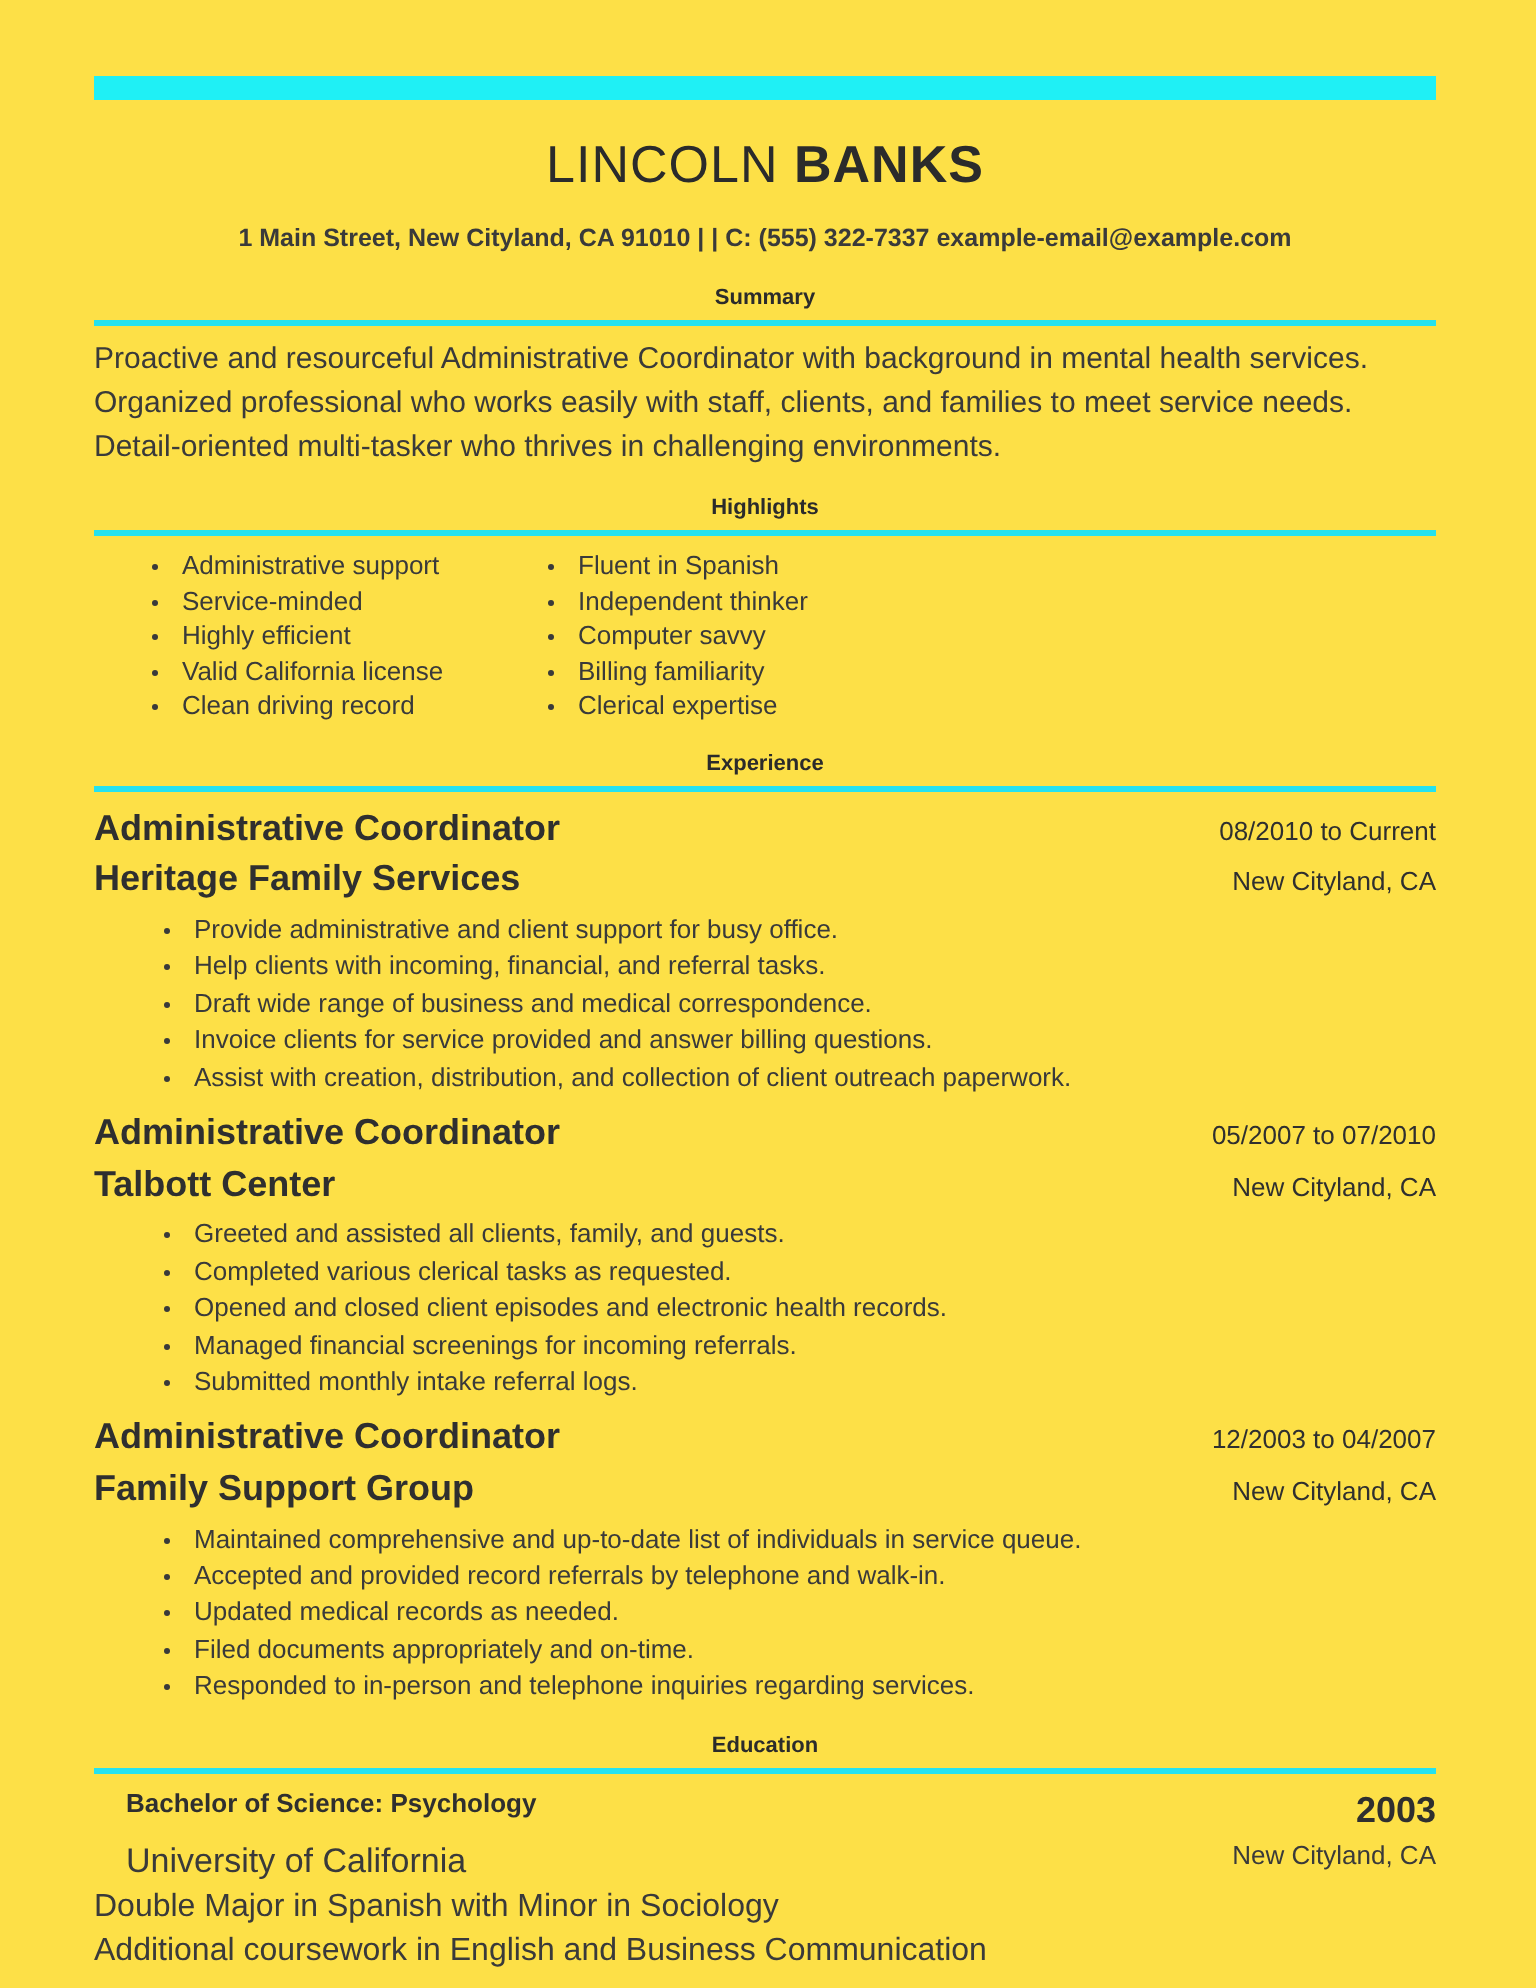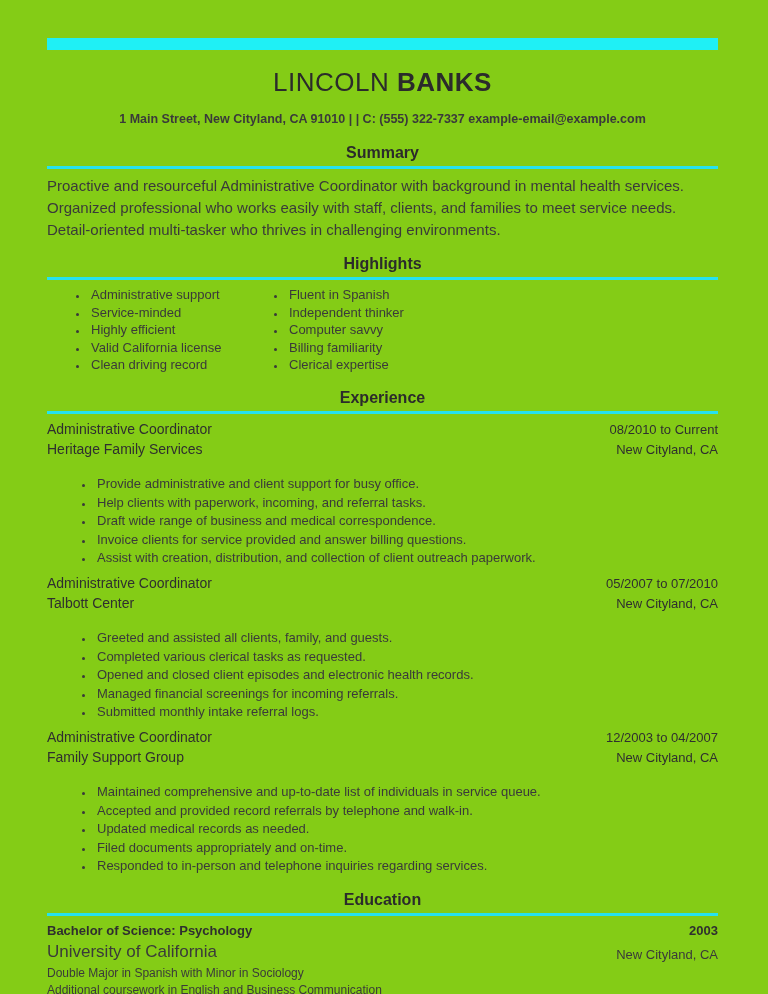--- a/index.html
+++ b/index.html
@@ -12,21 +12,21 @@
     background: #ffffff;
     font-family: "Liberation Sans", sans-serif;
     color: #333333;
     -webkit-font-smoothing: antialiased;
   }
 
   .page {
     position: relative;
     width: 768px;
     height: 994px;
-    background: #84cc16;
+    background: #fde047;
     box-sizing: border-box;
   }
 
   .resume {
     position: absolute;
     left: 47px;
     top: 38px;
     width: 671px;
   }
 
@@ -56,21 +56,21 @@
     font-size: 12.5px;
     font-weight: bold;
     color: #3a3a3a;
     margin: 0 0 16px 0;
     line-height: 1.3;
   }
 
   
   .section-title {
     text-align: center;
-    font-size: 16px;
+    font-size: 11px;
     font-weight: bold;
     color: #2b2b2b;
     margin: 0 0 4px 0;
     line-height: 1.2;
   }
   .rule {
     width: 100%;
     height: 3px;
     background: #26e2ef;
     margin: 0 0 6px 0;
@@ -117,75 +117,76 @@
   
   .job {
     margin-bottom: 6px;
   }
   .job-row {
     display: flex;
     justify-content: space-between;
     align-items: baseline;
   }
   .job-left {
-    font-size: 14px;
-    font-weight: normal;
+    font-size: 18px;
+    font-weight: bold;
     color: #2f2f2f;
     line-height: 1.42;
   }
   .job-right {
     font-size: 13px;
     font-weight: normal;
     color: #2f2f2f;
     line-height: 1.42;
     text-align: left;
     white-space: nowrap;
   }
   .job ul.bullets {
-    margin-top: 16px;
+    margin-top: 3px;
     padding-left: 48px;
   }
   .job ul.bullets li {
     line-height: 1.42;
   }
 
   
   .edu-row {
     display: flex;
     justify-content: space-between;
-    align-items: flex-end;
+    align-items: flex-start;
+    margin-left: 16px;
   }
   .edu-degree {
     font-size: 13px;
     font-weight: bold;
     color: #2f2f2f;
     line-height: 1.42;
   }
   .edu-year {
-    font-size: 13px;
+    font-size: 18px;
     font-weight: bold;
     color: #2f2f2f;
     line-height: 1.42;
     text-align: right;
     white-space: nowrap;
   }
   .edu-school {
     font-size: 17px;
     color: #3a3a3a;
     line-height: 1.42;
   }
   .edu-loc {
     font-size: 13px;
     color: #3a3a3a;
     line-height: 1.42;
     text-align: right;
     white-space: nowrap;
   }
   .edu-line {
-    font-size: 12px;
+    font-size: 16px;
     color: #3a3a3a;
     line-height: 1.42;
   }
 </style>
 </head>
 <body>
 
 <div class="page">
   <div class="resume">
 
@@ -235,21 +236,21 @@
         <div class="job-row">
           <div class="job-left">Administrative Coordinator</div>
           <div class="job-right">08/2010 to Current</div>
         </div>
         <div class="job-row">
           <div class="job-left">Heritage Family Services</div>
           <div class="job-right">New Cityland, CA</div>
         </div>
         <ul class="bullets">
           <li>Provide administrative and client support for busy office.</li>
-          <li>Help clients with paperwork, incoming, and referral tasks.</li>
+          <li>Help clients with incoming, financial, and referral tasks.</li>
           <li>Draft wide range of business and medical correspondence.</li>
           <li>Invoice clients for service provided and answer billing questions.</li>
           <li>Assist with creation, distribution, and collection of client outreach paperwork.</li>
         </ul>
       </div>
 
       <div class="job">
         <div class="job-row">
           <div class="job-left">Administrative Coordinator</div>
           <div class="job-right">05/2007 to 07/2010</div>

